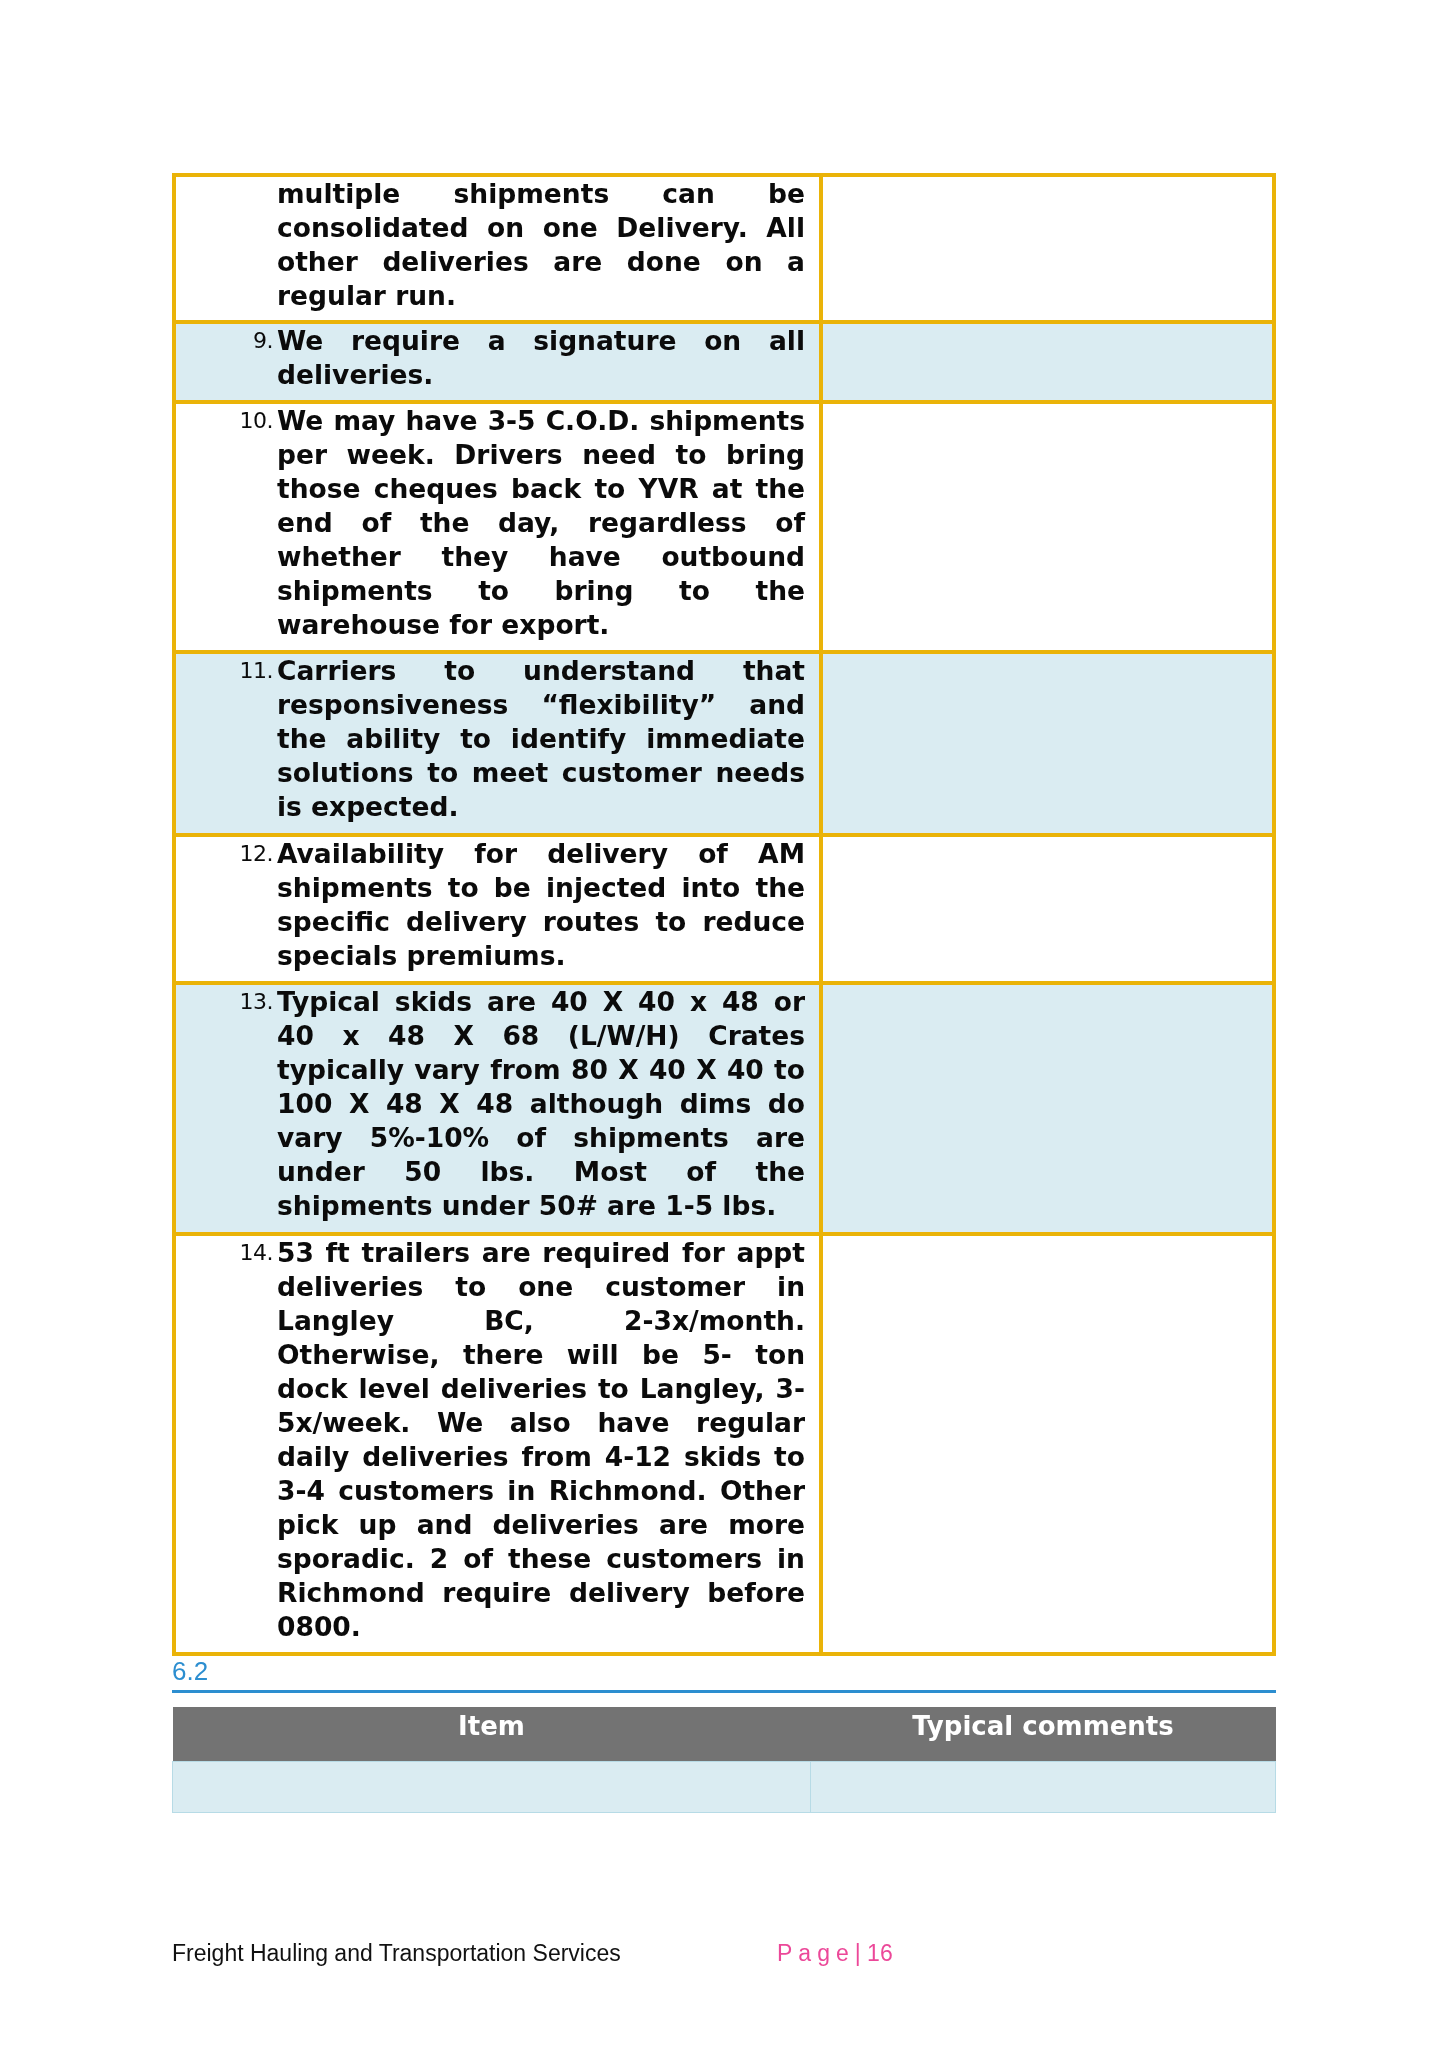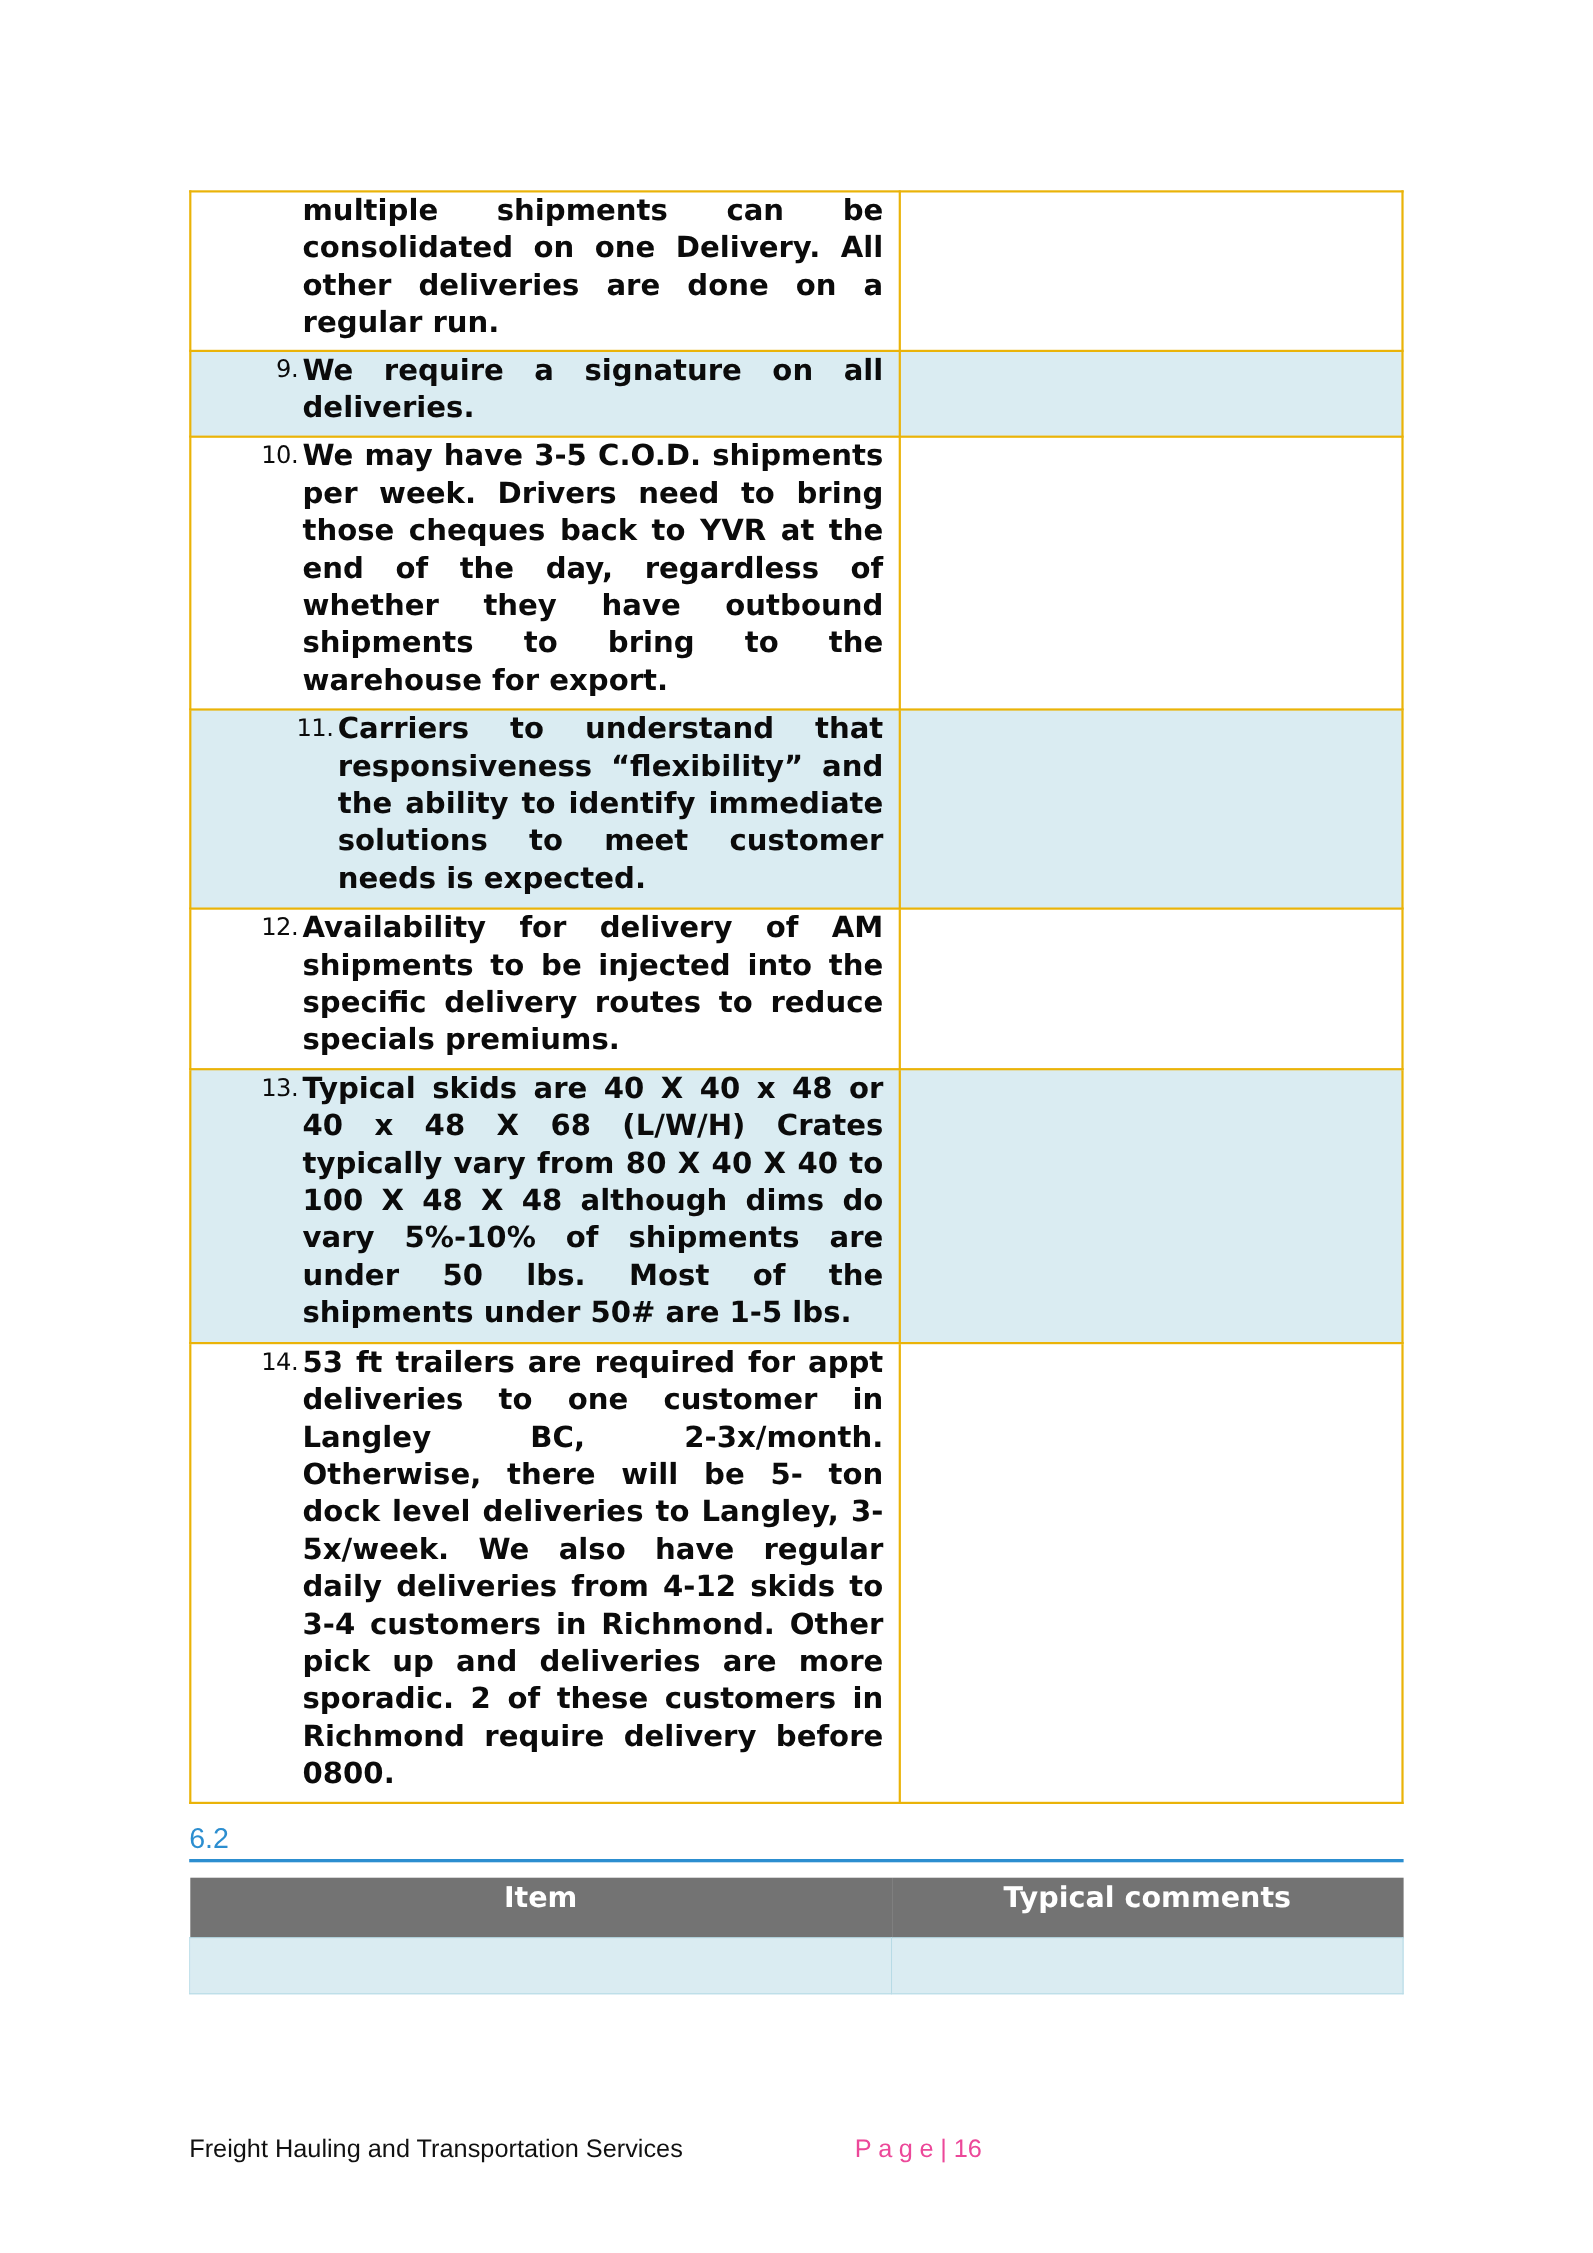--- a/index.html
+++ b/index.html
@@ -1,28 +1,28 @@
 <!DOCTYPE html>
 <html><head>
 <meta charset="utf-8">
 <style>
   html, body { margin:0; padding:0; background:#ffffff; }
   body { width:1448px; height:2048px; position:relative; overflow:hidden; }
   .req-table { position:absolute; left:172px; top:173px; width:1104px; border-collapse:collapse; table-layout:fixed; }
-  .req-table td { border:2px solid #eab308; vertical-align:top; padding:0; }
+  .req-table td { border:4px solid #eab308; vertical-align:top; padding:0; }
   .req-table td.c1 { width:643px; }
   .req-table tr.shade td { background:#daecf2; }
   .item { display:flex; padding:0 14px 2px 0; font-family:"DejaVu Sans", sans-serif; font-weight:bold; font-size:26.5px; line-height:34px; color:#0b0b0b; }
   .num { width:101px; flex:0 0 101px; text-align:right; font-weight:normal; font-size:22px; padding-right:4px; box-sizing:border-box; letter-spacing:-0.5px; }
   .num.blank { visibility:hidden; }
   .txt { flex:1; text-align:justify; }
   .row-0 td { height:143px; }
   .row-1 td { height:76px; }
   .row-2 td { height:246px; }
-  .row-3 td { height:179px;padding-left:32px; }
+  .row-3 td { height:179px; }
   .row-4 td { height:144px; }
   .row-5 td { height:247px; }
   .row-6 td { height:416px; }
   .section { position:absolute; left:172px; top:1650px; width:1104px; height:40px; font-family:"Liberation Sans", sans-serif; color:#2c8ed0; }
   .section .sec-num { position:absolute; left:0; top:6px; font-size:26px; }
   .section .sec-title { position:absolute; left:88px; top:0; font-size:31px; letter-spacing:-0.3px; }
   .sec-rule { position:absolute; left:172px; top:1690px; width:1104px; height:3px; background:#2c8ed0; }
   .bid-table { position:absolute; left:172px; top:1707px; width:1104px; border-collapse:collapse; table-layout:fixed; }
   .bid-table th { background:#737373; color:#ffffff; font-family:"DejaVu Sans", sans-serif; font-weight:bold; font-size:26px; height:49px; vertical-align:top; padding-top:4px; text-align:center; }
   .bid-table th.c1 { width:636px; }

